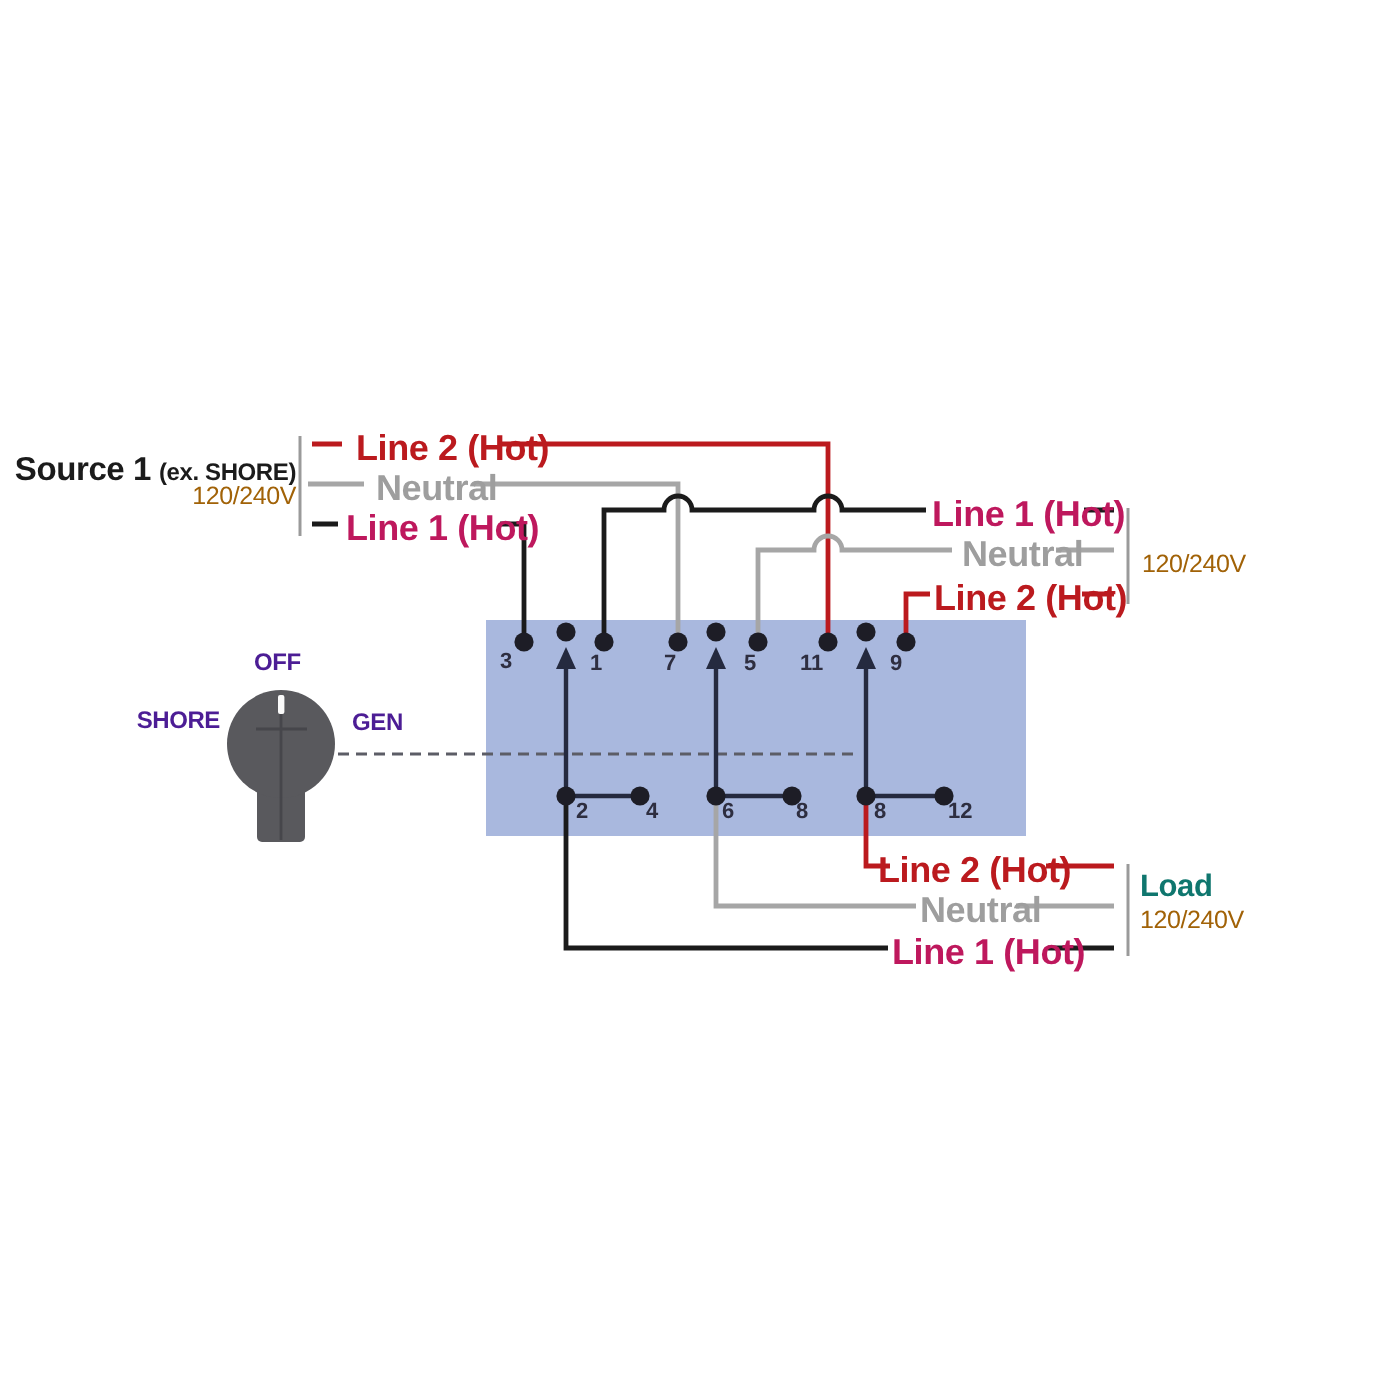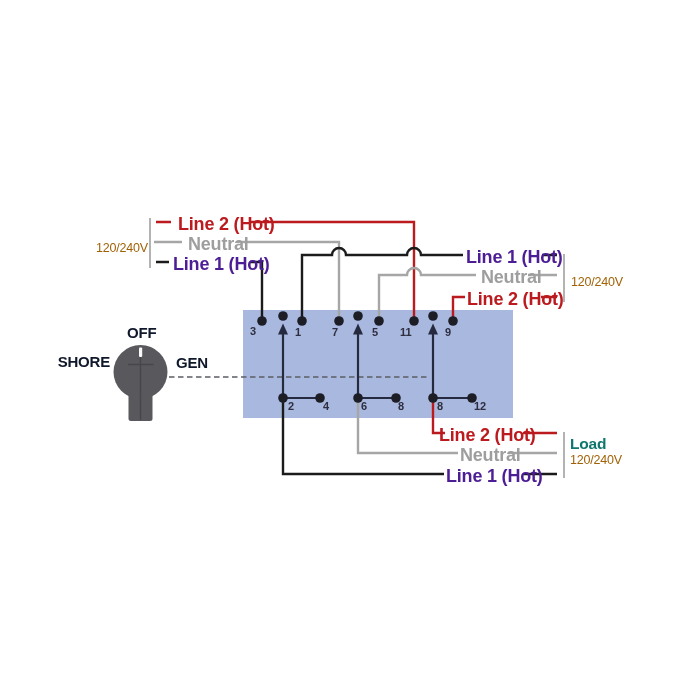--- a/index.html
+++ b/index.html
@@ -5,28 +5,28 @@
   html,body{margin:0;padding:0;background:#ffffff;}
   .canvas{
     position:relative;width:700px;height:700px;background:#ffffff;overflow:hidden;
     font-family:"Liberation Sans", sans-serif;
   }
   .canvas svg{position:absolute;left:0;top:0;}
   .lbl{position:absolute;white-space:nowrap;font-weight:bold;line-height:1;letter-spacing:-0.2px;}
   .wire-lbl{font-size:18px;}
   .red-t{color:#bb1a1e;}
   .gray-t{color:#9e9e9e;}
-  .black-t{color:#4c1d95;}
+  .black-t{color:#be185d;}
   .title-row{display:flex;align-items:baseline;gap:4px;color:#1b1b1b;}
   .title-big{font-size:16.5px;font-weight:bold;}
   .title-small{font-size:12px;font-weight:bold;}
   .volt{font-size:12.5px;font-weight:normal;color:#a16207;letter-spacing:-0.2px;}
   .ra{text-align:right;}
   .term-num{position:absolute;font-size:11px;font-weight:bold;color:#2e2e40;line-height:1;}
-  .sel-lbl{font-size:15px;color:#0f172a;}
+  .sel-lbl{font-size:12px;color:#4c1d95;}
 </style>
 </head>
 <body>
 
 <div class="canvas">
 
   <svg width="700" height="700" viewBox="0 0 700 700">
 
     <rect x="243" y="310" width="270" height="108" fill="#a9b8de"></rect>
 
@@ -81,20 +81,24 @@
     </g>
 
     <g>
       <rect x="128.5" y="372" width="24" height="49" rx="2.5" fill="#59595d"></rect>
       <circle cx="140.5" cy="372" r="27" fill="#59595d"></circle>
       <path d="M140.5 349 V420 M128 364.5 H153.5" stroke="#46464b" stroke-width="1.4" fill="none"></path>
       <rect x="139" y="347.5" width="3.2" height="9.5" rx="1" fill="#fafafa"></rect>
     </g>
   </svg>
 
+  <div class="lbl title-row" style="right:552px;top:227px;">
+    <span class="title-big">Source 1</span>
+    <span class="title-small">(ex. SHORE)</span>
+  </div>
   <div class="lbl volt ra" style="right:552px;top:242px;">120/240V</div>
   <div class="lbl wire-lbl red-t" style="left:178px;top:215px;">Line 2 (Hot)</div>
   <div class="lbl wire-lbl gray-t" style="left:188px;top:235px;">Neutral</div>
   <div class="lbl wire-lbl black-t" style="left:173px;top:255px;">Line 1 (Hot)</div>
 
   <div class="lbl wire-lbl black-t" style="left:466px;top:248px;">Line 1 (Hot)</div>
   <div class="lbl wire-lbl gray-t" style="left:481px;top:268px;">Neutral</div>
   <div class="lbl wire-lbl red-t" style="left:467px;top:290px;">Line 2 (Hot)</div>
   <div class="lbl volt" style="left:571px;top:276px;">120/240V</div>
 

